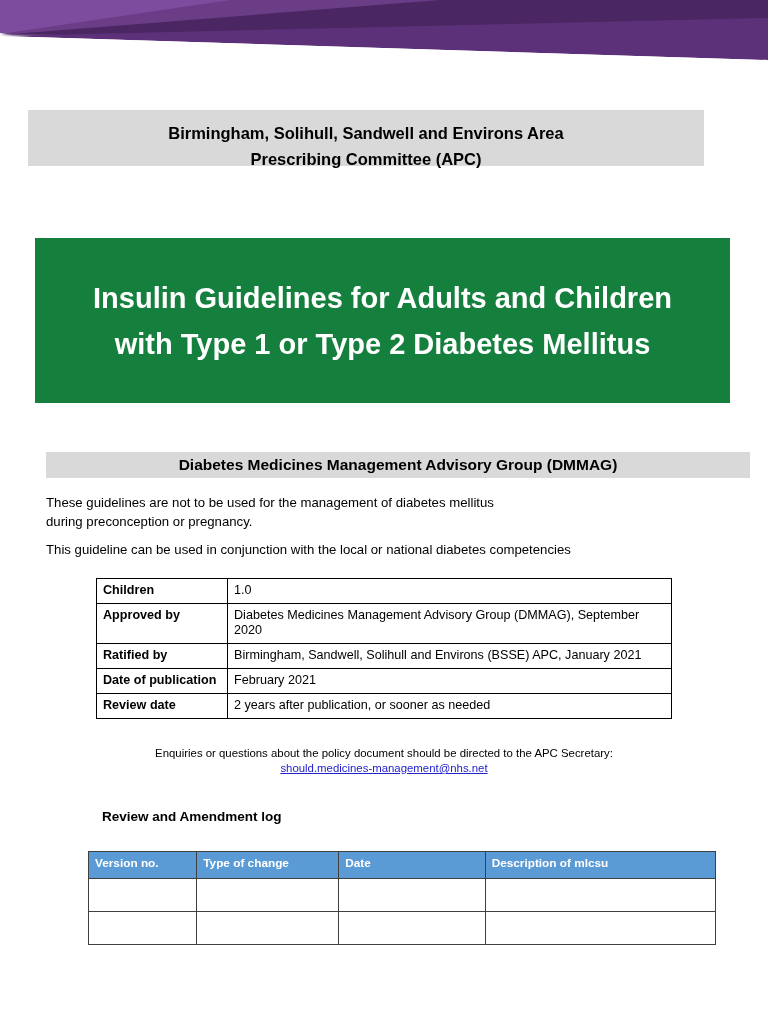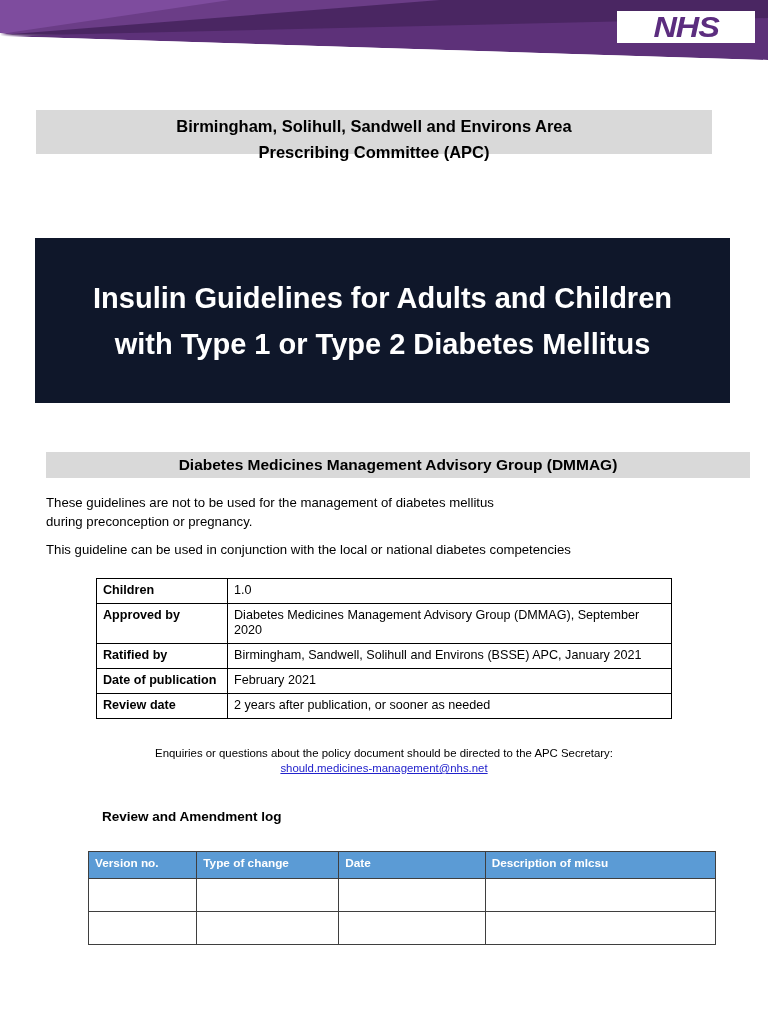--- a/index.html
+++ b/index.html
@@ -52,46 +52,46 @@
 
   
   .grey-banner {
     position: absolute;
     background: #d9d9d9;
     text-align: center;
     font-weight: bold;
     color: #000;
   }
   #committee-banner {
-    left: 36px;
+    left: 28px;
     top: 110px;
     width: 676px;
-    height: 44px;
+    height: 56px;
     font-size: 16.5px;
     line-height: 26px;
-    padding-top: 3px;
+    padding-top: 10px;
     box-sizing: border-box;
   }
   #dmmag-banner {
     left: 46px;
     top: 452px;
     width: 704px;
     height: 26px;
     font-size: 15.5px;
     line-height: 26px;
   }
 
   
   .title-block {
     position: absolute;
     left: 35px;
     top: 238px;
     width: 695px;
     height: 165px;
-    background: #0f172a;
+    background: #15803d;
     color: #ffffff;
     display: flex;
     align-items: center;
     justify-content: center;
     text-align: center;
   }
   .title-block .title-text {
     font-size: 29px;
     font-weight: bold;
     line-height: 46px;
@@ -194,23 +194,20 @@
 
     <polygon points="0,0 768,0 768,46 0,34" fill="#7c479b" opacity="0.0"></polygon>
     <polygon points="230,0 768,0 768,46 0,34" fill="#6b3d87"></polygon>
 
     <polygon points="440,0 768,0 768,52 0,35" fill="#3f1f55" opacity="0.75"></polygon>
 
     <polygon points="768,18 768,60 0,36" fill="#5d3179"></polygon>
 
     <path d="M0,36 L768,60 L768,62 L0,62 Z" fill="#ffffff"></path>
   </svg>
-  <div class="nhs-logo-box">
-    <span class="nhs-logo-text">NHS</span>
-  </div>
 </div>
 
 <div class="grey-banner" id="committee-banner">
   <div>Birmingham, Solihull, Sandwell and Environs Area</div>
   <div>Prescribing Committee (APC)</div>
 </div>
 
 <div class="title-block">
   <div class="title-text">
     <div>Insulin Guidelines for Adults and Children</div>

